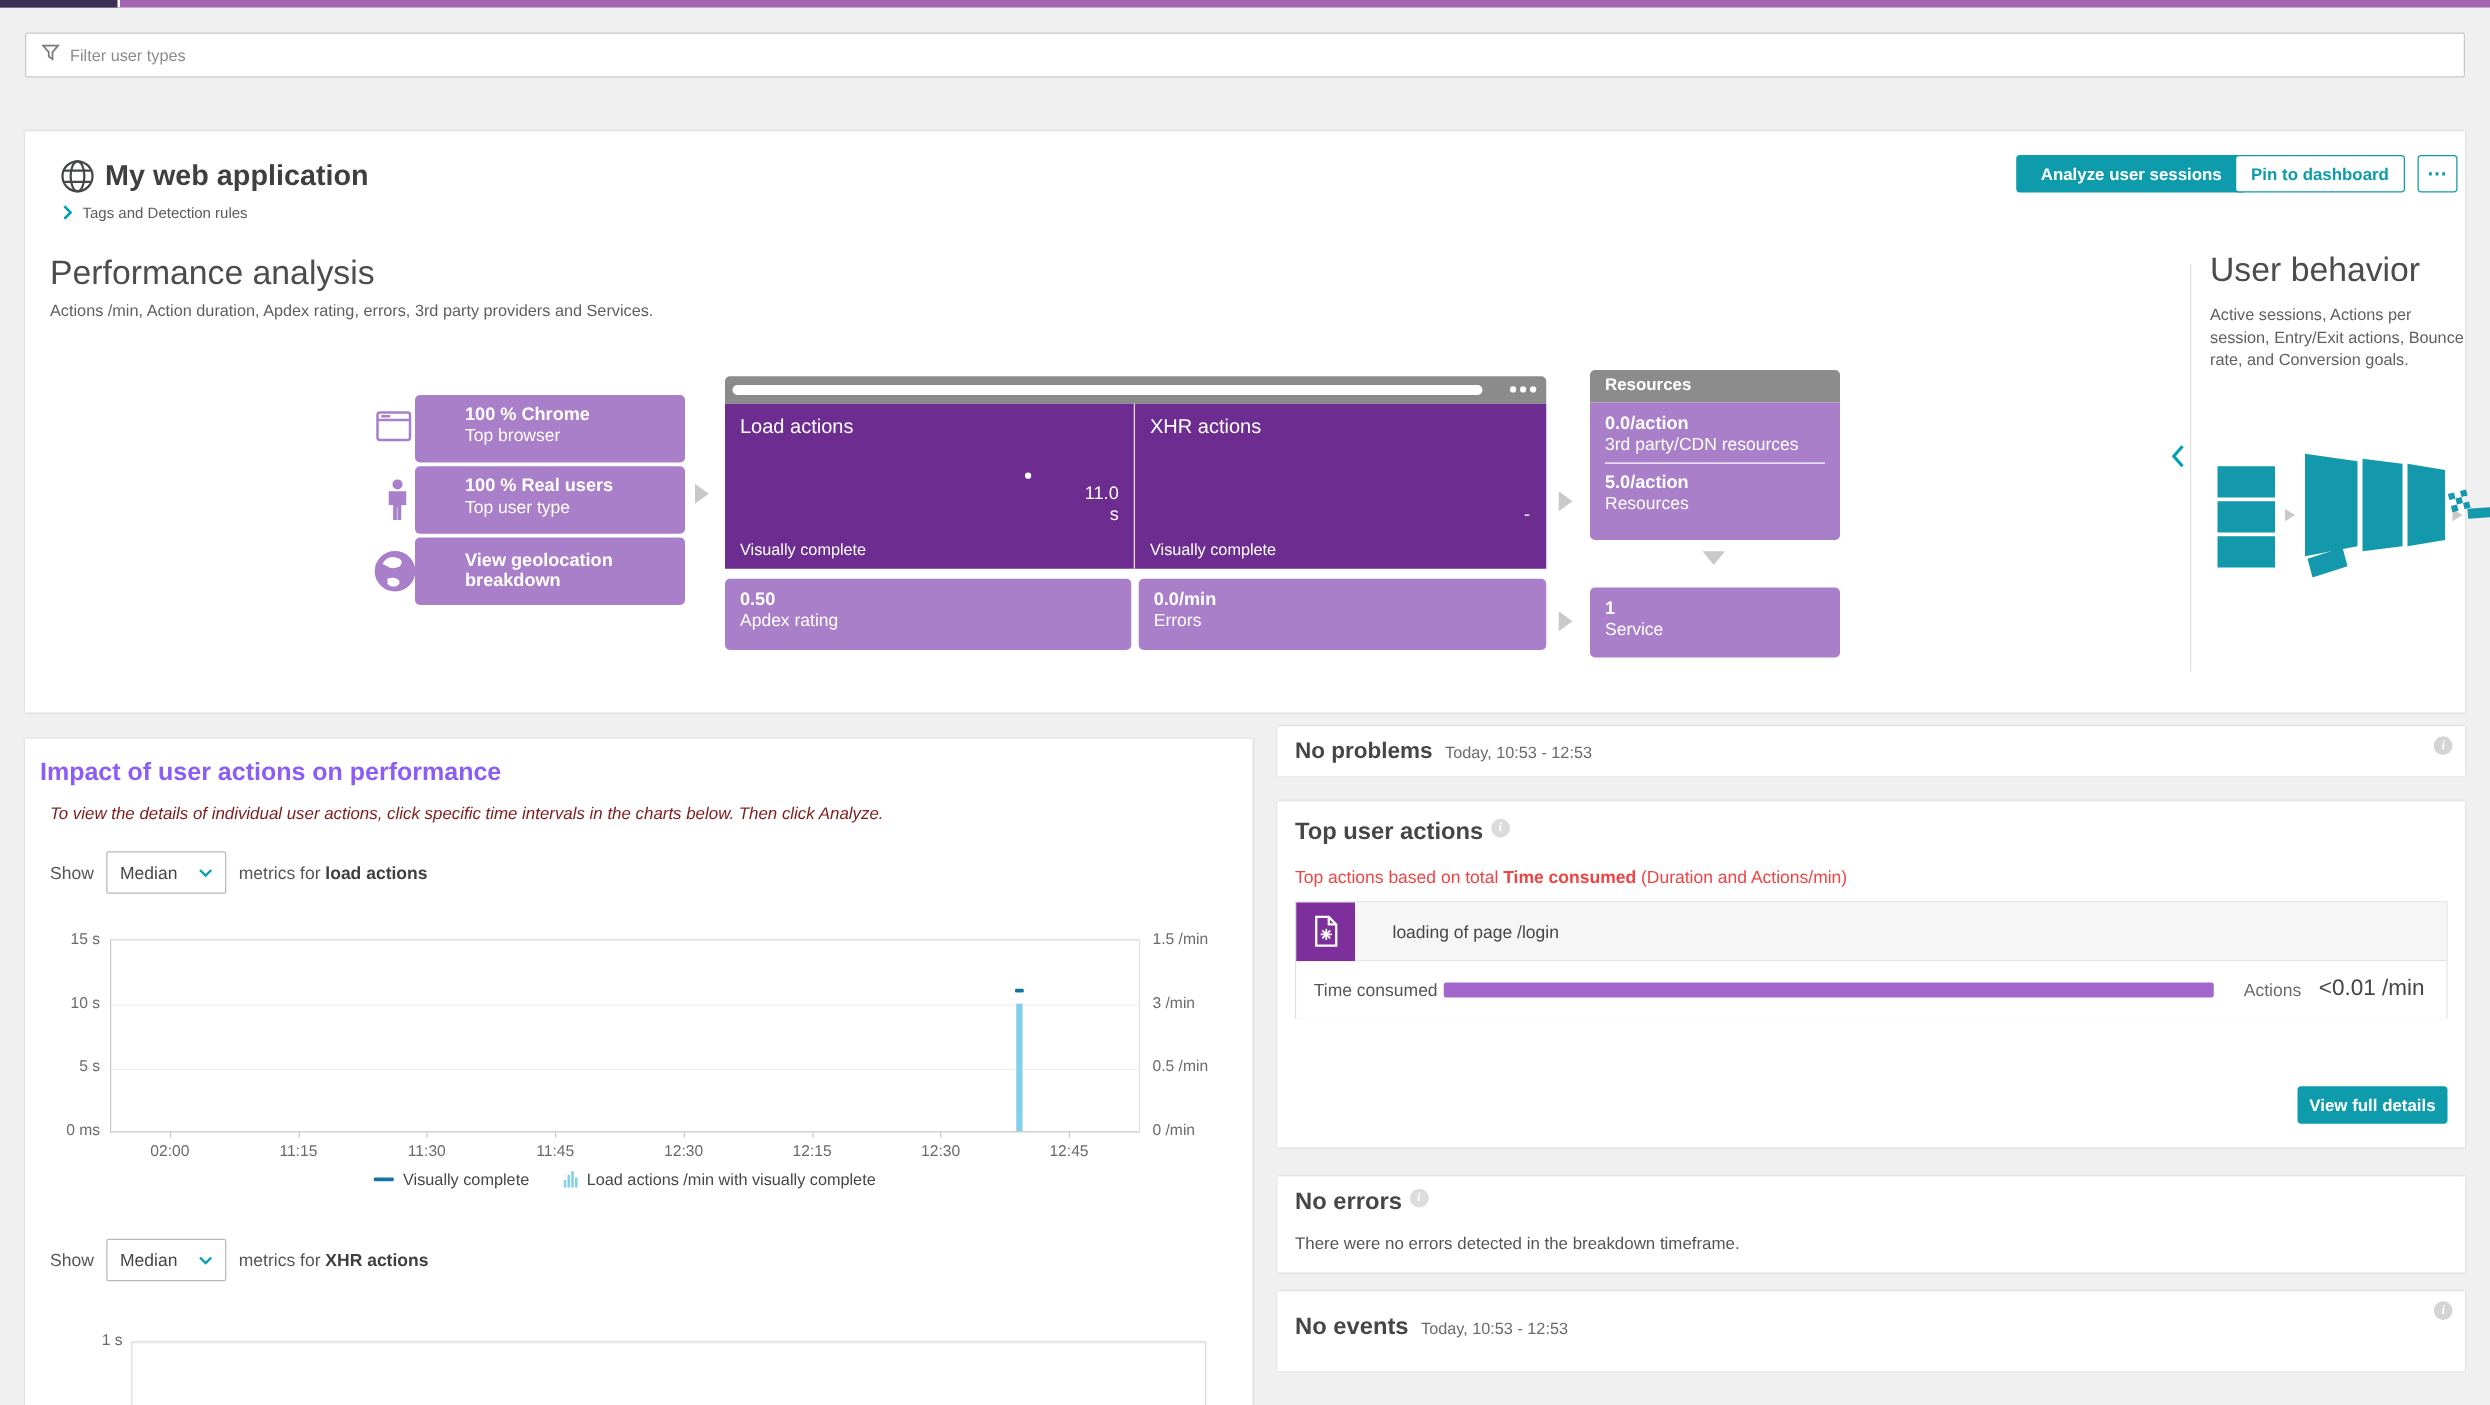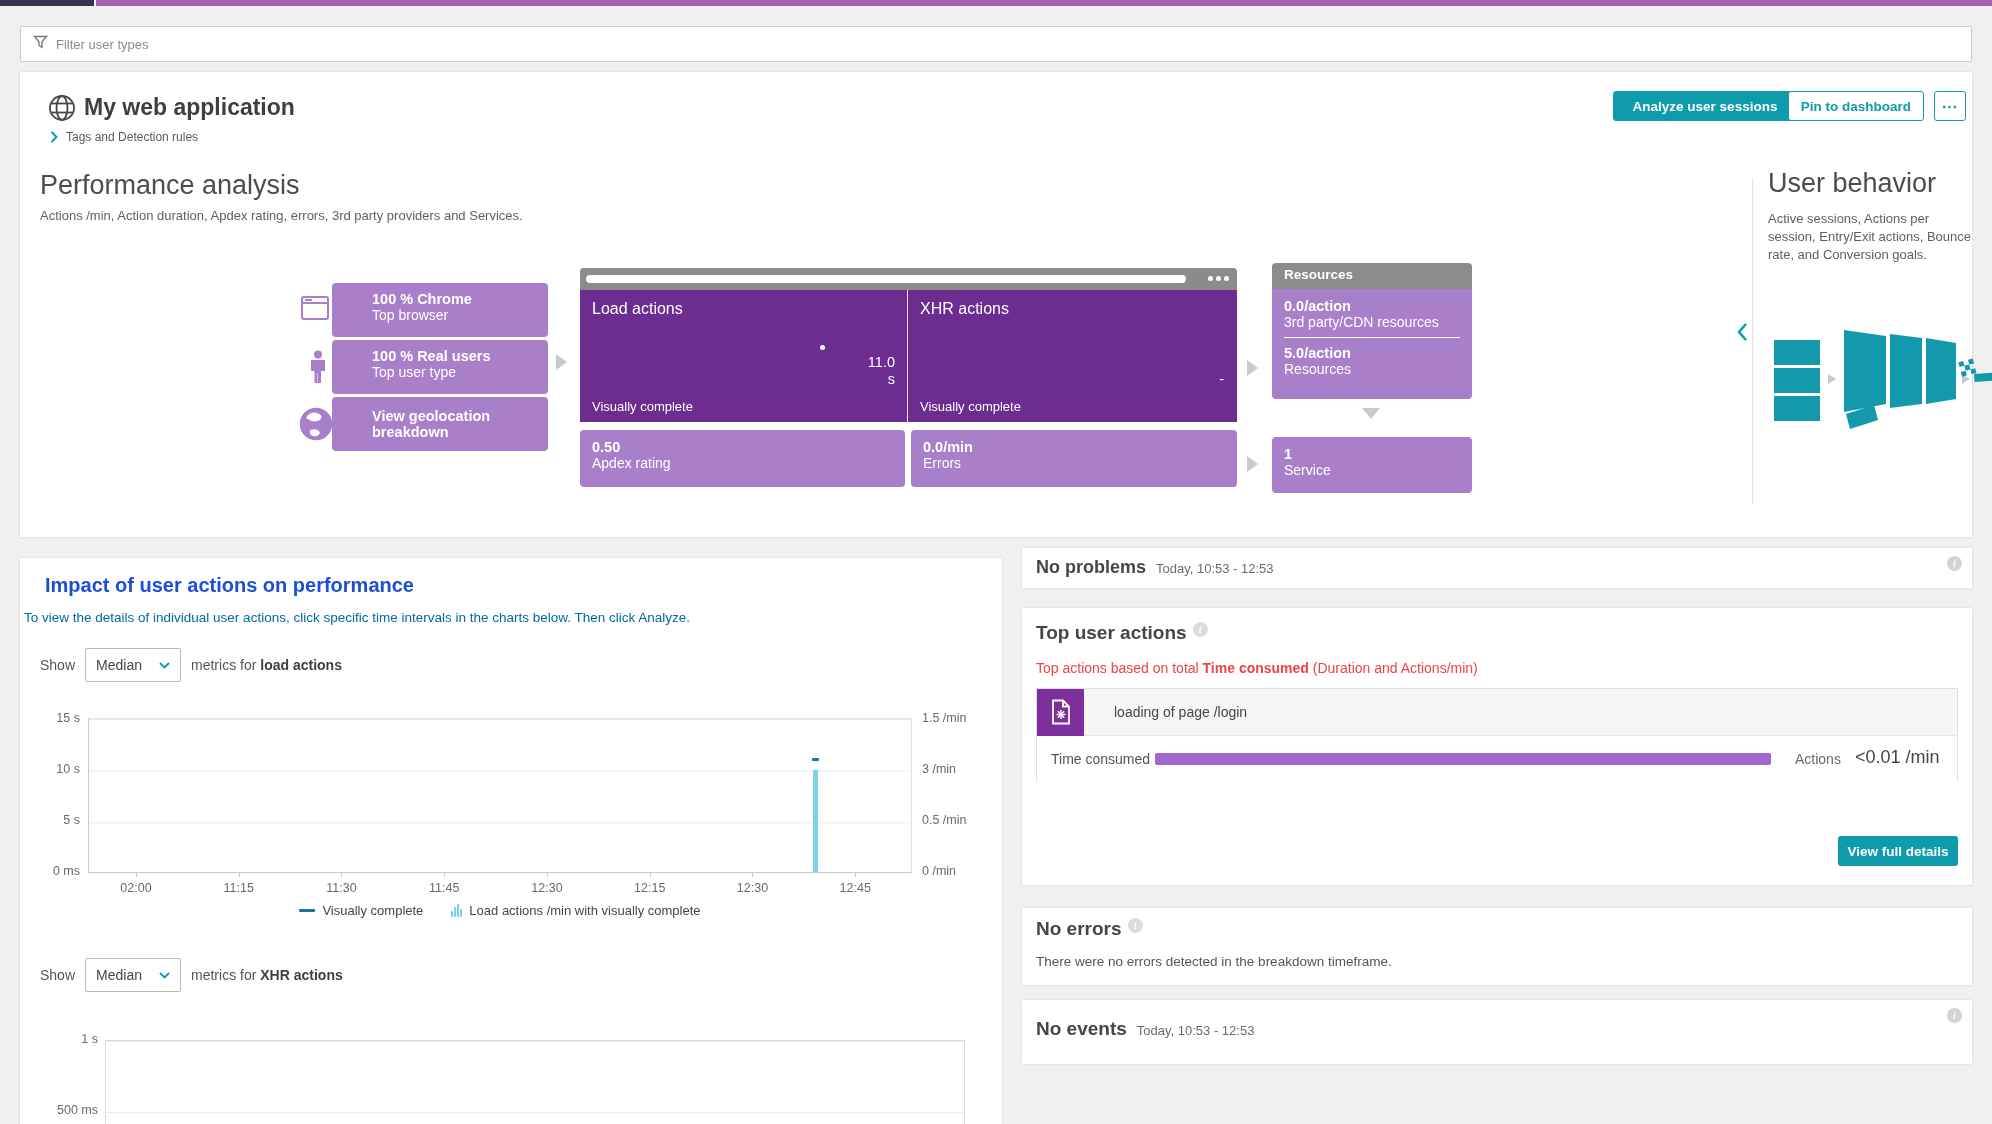--- a/index.html
+++ b/index.html
@@ -10,21 +10,21 @@
   
   .topbar { position:absolute; left:0; top:0; width:100%; height:6px; background:#a263b0; }
   .topbar-done { position:absolute; left:0; top:0; width:96px; height:6px; background:#3a3053; border-right:2px solid #fff; }
 
   
   .filterbar { position:absolute; left:20px; top:26px; width:1952px; height:36px; background:#fff;
                border:1px solid #c9c9c9; border-radius:2px; display:flex; align-items:center; padding:0 12px; gap:8px; }
   .filterbar input { border:none; outline:none; flex:1; font:13px "Liberation Sans",sans-serif; color:#454646; background:transparent; }
   .filterbar input::placeholder { color:#8b8b8b; }
 
-  .card { position:absolute; background:#fff; box-shadow:0 0 2px rgba(0,0,0,.14); }
+  .card { position:absolute; background:#fff; box-shadow:0 0 2px rgba(0,0,0,.14);margin-top:33px; }
 
   
   .header-card { left:20px; top:72px; width:1952px; height:465px; }
   .app-title { position:absolute; left:64px; top:22px; font-size:23px; font-weight:600; color:#3f3f3f; }
   .globe-hdr { position:absolute; left:26px; top:20px; }
   .tags-row { position:absolute; left:30px; top:58px; display:flex; align-items:center; gap:8px; cursor:pointer; }
   .tags-row .lbl { font-size:12px; color:#5b5b5b; }
   .btn { position:absolute; top:19px; height:30px; border-radius:3px; font:600 13.5px "Liberation Sans",sans-serif;
          display:flex; align-items:center; justify-content:center; cursor:pointer; }
   .btn-filled { background:#0e9cac; color:#fff; border:1px solid #0e9cac; }
@@ -80,22 +80,22 @@
 
   .divider-v { position:absolute; left:1732px; top:106px; width:1px; height:326px; background:#e2e2e2; }
   .collapse-chevron { position:absolute; left:1716px; top:250px; cursor:pointer; }
 
   .ub-title { position:absolute; left:1748px; top:96px; font-size:27px; font-weight:300; color:#4c4c4c; }
   .ub-sub { position:absolute; left:1748px; top:138px; width:212px; font-size:13px; line-height:18px; color:#5f5f5f; }
   .ub-funnel { position:absolute; left:1742px; top:240px; cursor:pointer; }
 
   
   .impact-card { left:20px; top:558px; width:982px; height:600px; }
-  .impact-title { position:absolute; left:25px; top:16px; font-size:20px; font-weight:700; color:#1d4ed8; }
-  .impact-sub { position:absolute; left:4px; top:52px; font-size:13.5px; color:#0369a1; }
+  .impact-title { position:absolute; left:12px; top:16px; font-size:20px; font-weight:700; color:#8b5cf6; }
+  .impact-sub { position:absolute; left:20px; top:52px; font-size:13.5px; color:#7f1d1d;font-style:italic; }
   .show-row { position:absolute; left:20px; display:flex; align-items:center; gap:10px; font-size:14px; color:#555; }
   .show-row-1 { top:90px; } .show-row-2 { top:400px; }
   .dropdown { width:96px; height:34px; border:1px solid #b9b9b9; border-radius:2px; background:#fff;
               display:flex; align-items:center; justify-content:space-between; padding:0 10px; cursor:pointer; color:#454646; }
   .metrics-for b { color:#3f3f3f; }
 
   .plot { position:absolute; background:#fff; }
   .plot-load { left:68px; top:160px; width:824px; height:155px;
                border:1px solid #e3e3e3; border-left-color:#c9c9c9; border-bottom-color:#c9c9c9;
                background-image:linear-gradient(#ececec 1px, transparent 1px); background-size:100% 51.67px; }

